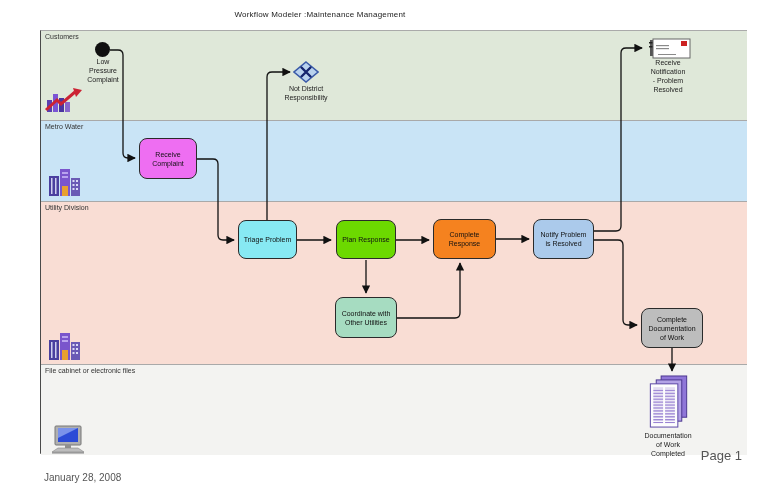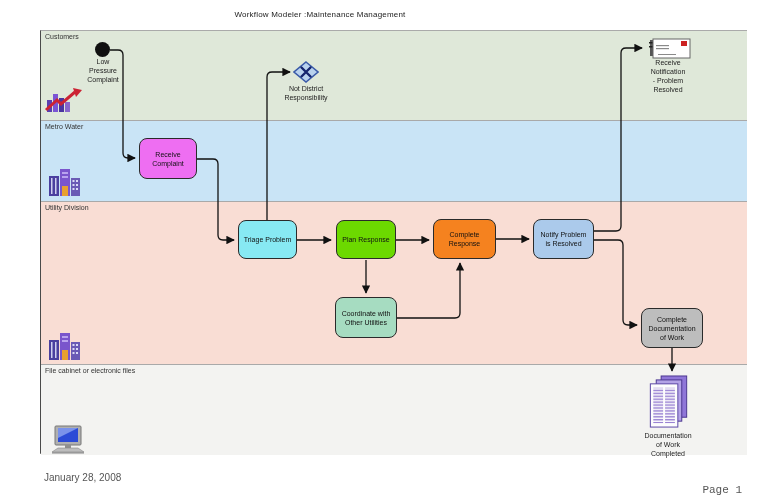--- a/index.html
+++ b/index.html
@@ -25,21 +25,21 @@
   .ann { position:absolute; z-index:3; text-align:center; font-size:7px; line-height:9px;
          color:#222; white-space:pre-line; }
 
   .icon { position:absolute; z-index:3; }
   .icon svg { display:block; width:100%; height:100%; }
 
   .start-circle { position:absolute; z-index:3; width:15px; height:15px; border-radius:50%;
                   background:#101010; }
 
   .footer-date { position:absolute; left:44px; top:472px; font-size:10px; color:#555; }
-  .footer-page { position:absolute; right:26px; top:484px; font-size:11px; color:#555;font-family:Liberation Mono, monospace; }
+  .footer-page { position:absolute; right:26px; top:448px; font-size:13px; color:#555; }
 </style>
 </head>
 <body>
 
 <div id="page">
 
   <div class="title">Workflow Modeler :Maintenance Management</div>
 
   <div id="lanes">
     <div class="lane" style="top: 0px; height: 89px; background-color: rgb(223, 232, 217);">

